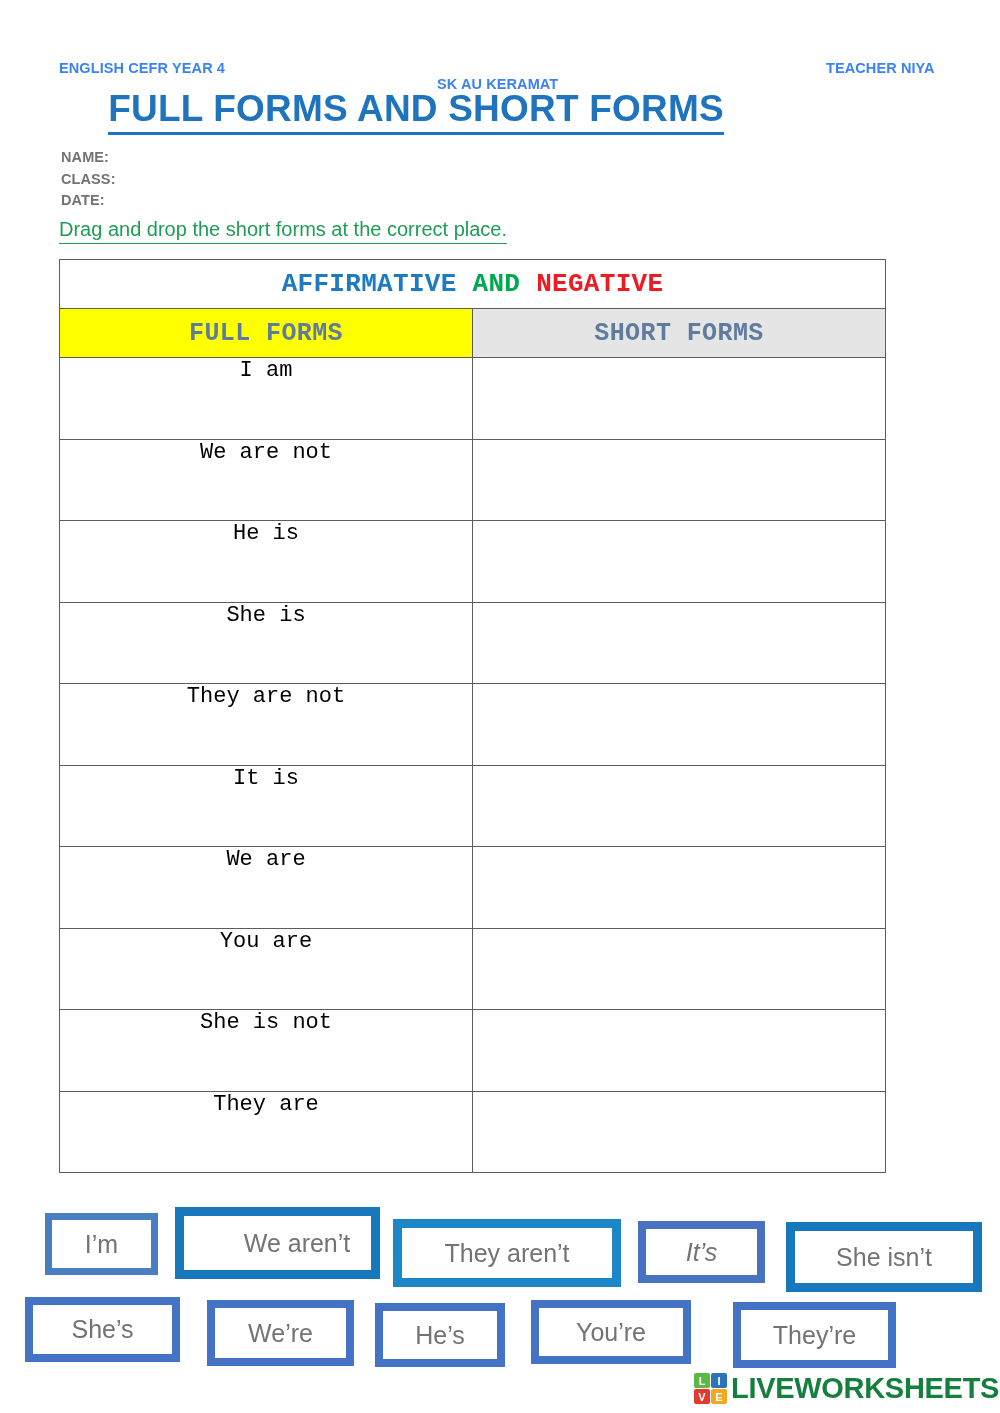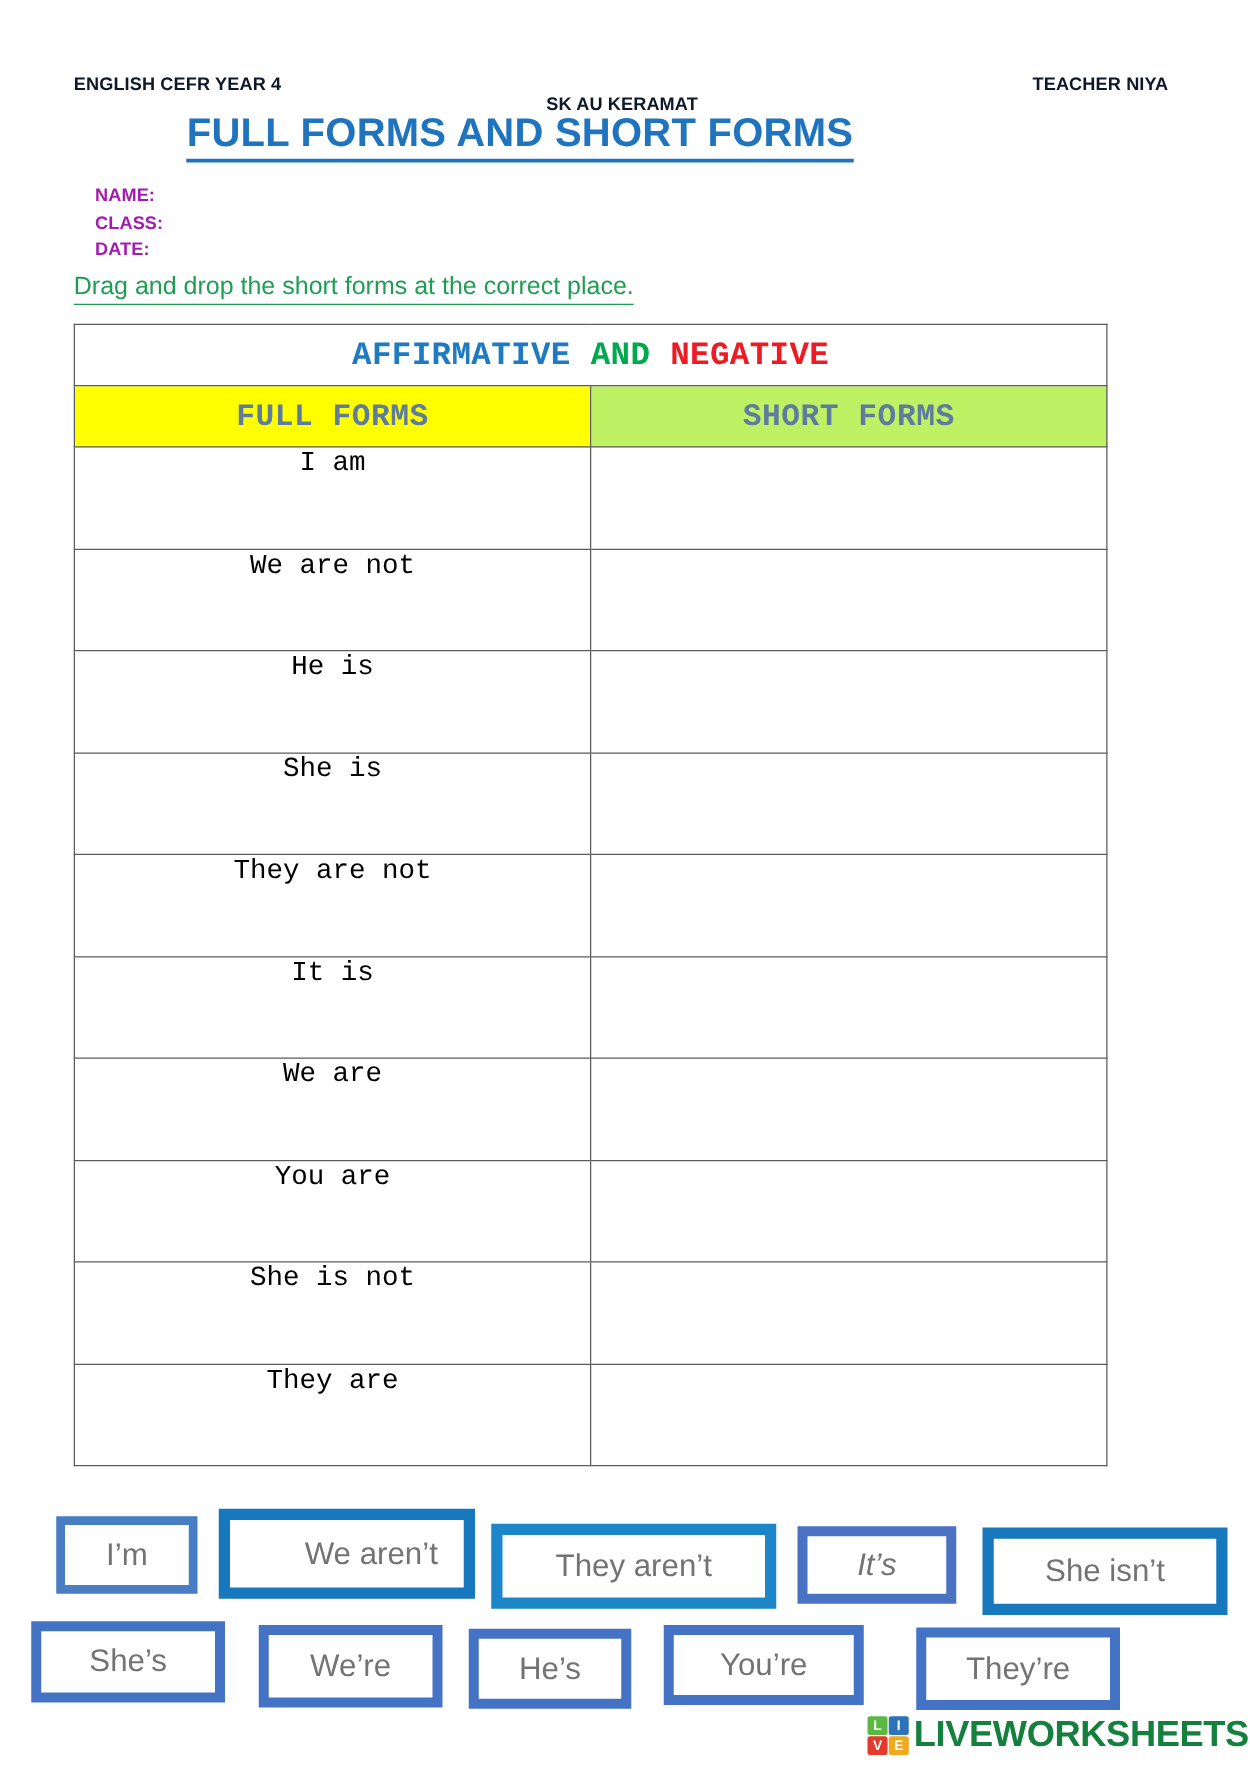--- a/index.html
+++ b/index.html
@@ -18,53 +18,53 @@
 
   
   .meta-row {
     position: absolute;
     top: 60px;
     left: 0;
     width: 1000px;
     height: 22px;
     font-size: 14.5px;
     font-weight: 700;
-    color: #0f172a;
+    color: #3b82f6;
     letter-spacing: .1px;
   }
   .meta-left   { position: absolute; left: 59px;  top: 0; }
   .meta-center { position: absolute; left: 437px; top: 16px; }
   .meta-right  { position: absolute; left: 826px; top: 0; }
 
   
   .page-title {
     position: absolute;
     top: 88px;
     left: 0;
     width: 832px;
     text-align: center;
-    font-size: 32px;
+    font-size: 37px;
     font-weight: 700;
     color: #1f74bd;
     letter-spacing: .2px;
   }
   .page-title span {
     border-bottom: 3px solid #1f74bd;
     padding-bottom: 2px;
     display: inline-block;
   }
 
   
   .field-list {
     position: absolute;
     top: 147px;
-    left: 76px;
+    left: 61px;
     font-size: 14.5px;
     font-weight: 700;
-    color: #a21caf;
+    color: #737373;
     line-height: 21.5px;
     letter-spacing: .1px;
   }
 
   
   .instruction {
     position: absolute;
     top: 216px;
     left: 59px;
     font-size: 20px;
@@ -108,21 +108,21 @@
   .head-cell {
     height: 48px;
     text-align: center;
     vertical-align: middle !important;
     font-size: 25px;
     font-weight: 700;
     color: #5f7c9e;
     letter-spacing: .4px;
   }
   .head-full  { background: #ffff00; }
-  .head-short { background: #bef264; }
+  .head-short { background: #e5e5e5; }
 
   .data-cell {
     height: 81.5px;
     text-align: center;
     font-size: 22px;
     color: #000000;
     padding-top: 9px;
     box-sizing: border-box;
   }
   .drop-cell { background: #ffffff; }

